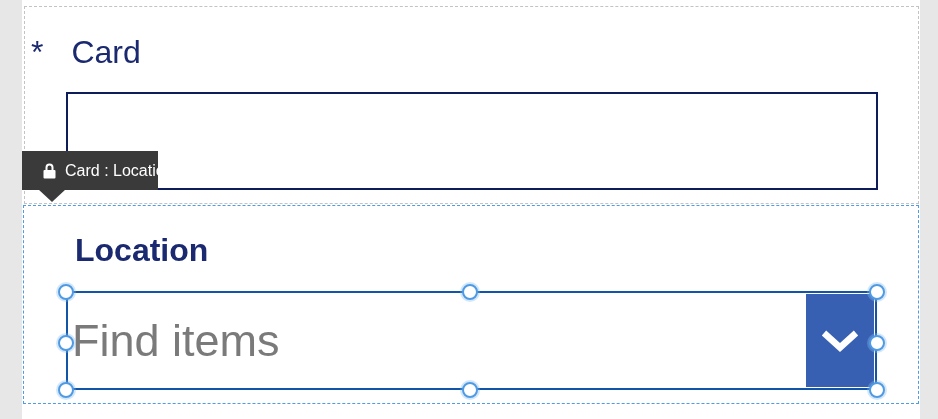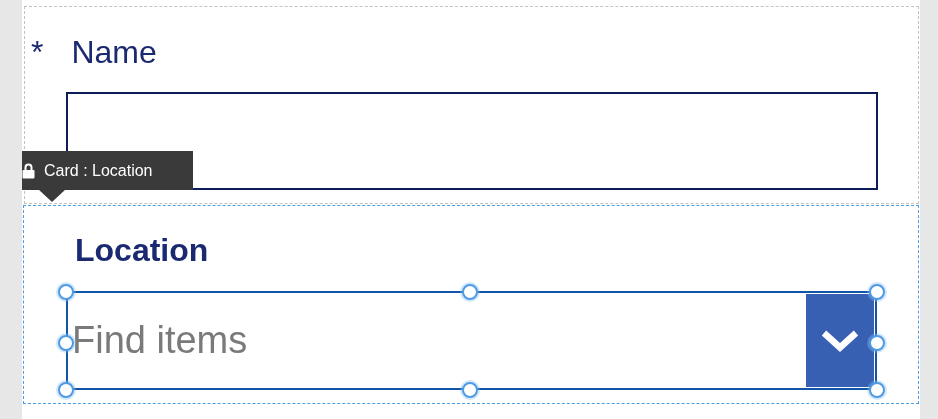--- a/index.html
+++ b/index.html
@@ -48,43 +48,44 @@
   
   .combobox{
     position:absolute;left:66px;top:291px;width:811px;height:99px;
     box-sizing:border-box;
     border:2px solid var(--combo-border,#1155a8);
     background:#fff;
   }
   .combo-input{
     position:absolute;left:0;top:0;bottom:0;width:700px;height:100%;
     border:none;outline:none;background:transparent;
-    font-family:inherit;font-size:38px;color:#333;
+    font-family:inherit;font-size:45px;color:#333;
     padding:0 0 12px 4px;
   }
   .combo-input::placeholder{color:var(--placeholder-gray,#7a7a7a);opacity:1;}
   .combo-button{
     position:absolute;right:1px;top:1px;bottom:1px;width:68px;
     background:var(--accent-blue,#3860b2);
     display:flex;align-items:center;justify-content:center;
     cursor:pointer;
   }
   
   .handle{
     position:absolute;width:12px;height:12px;border-radius:50%;
     background:#fff;border:2px solid var(--handle-stroke,#4f9ae3);
     box-shadow:0 0 0 2px rgba(130,185,240,0.35);
     z-index:6;
   }
   
   .selection-tooltip{
-    position:absolute;left:22px;top:151px;width:171px;height:39px;
+    position:absolute;left:22px;top:151px;width:136px;height:39px;
     box-sizing:border-box;
     background:var(--tooltip-bg,#3a3a3a);
     display:flex;align-items:center;
+    padding-left:21px;
     z-index:8;
   }
   .tooltip-text{
     color:#fff;font-size:16px;margin-left:9px;white-space:nowrap;
   }
   .tooltip-caret{
     position:absolute;left:38px;top:189px;width:0;height:0;
     border-left:14px solid transparent;
     border-right:14px solid transparent;
     border-top:13px solid var(--tooltip-bg,#3a3a3a);
@@ -93,21 +94,21 @@
 </style>
 </head>
 <body>
 
 <div class="stage">
   <div class="canvas"></div>
 
   <div class="name-card-outline"></div>
   <div class="field-label name-label-row">
     <span class="required-star">*</span>
-    <span class="name-label-text">Name</span>
+    <span class="name-label-text">Card</span>
   </div>
   <input class="name-input" type="text" value="" style="">
 
   <div class="location-card-outline"></div>
   <div class="field-label location-label">Location</div>
 
   <div class="combobox">
     <input class="combo-input" type="text" placeholder="Find items" style="">
     <div class="combo-button">
       <span style="display:flex;">

